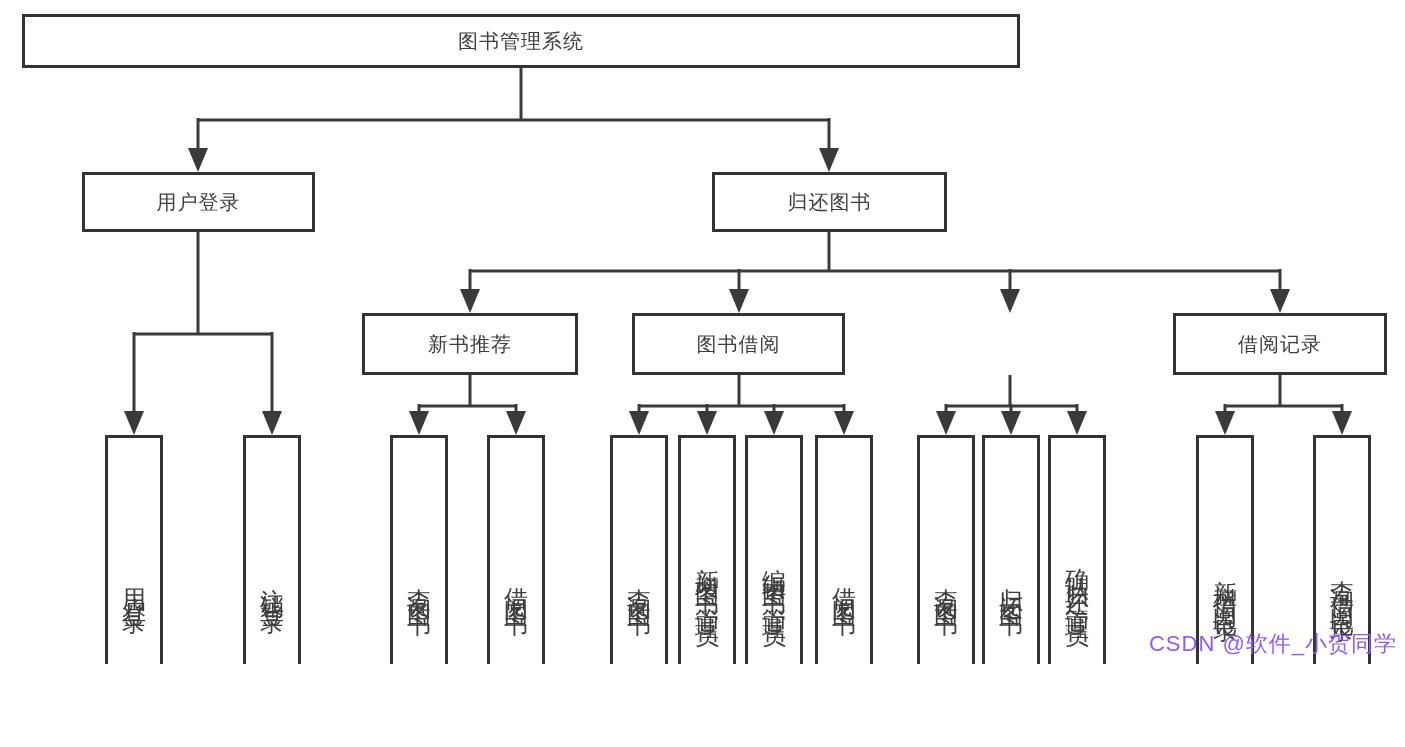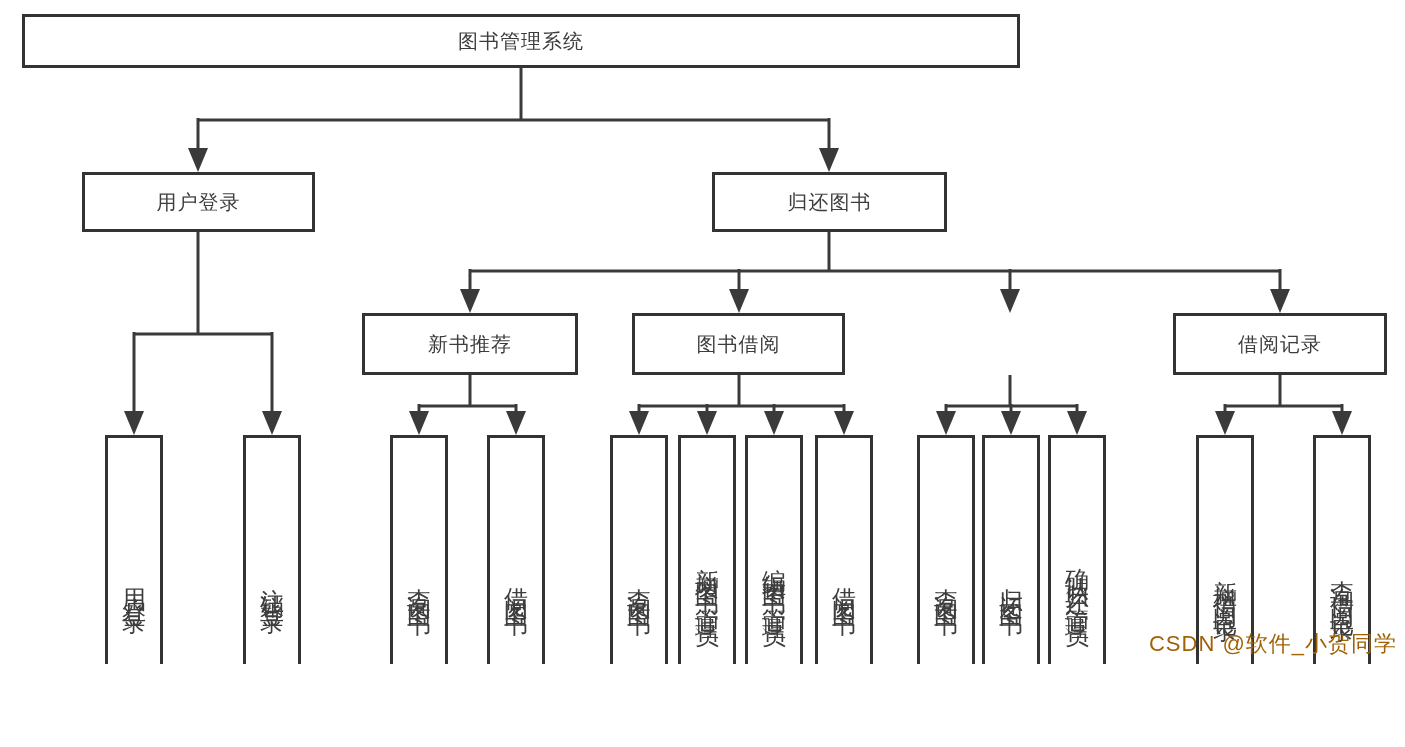--- a/index.html
+++ b/index.html
@@ -41,21 +41,21 @@
   #connectors{
     position:absolute;
     left:0;top:0;
     z-index:1;
   }
   #watermark{
     position:absolute;
     right:8px;
     bottom:5px;
     font-size:22px;
-    color:#a16207;
+    color:#8b5cf6;
     letter-spacing:1px;
     z-index:3;
   }
 </style>
 </head>
 <body>
 
 <div id="stage">
 
   <svg id="connectors" width="1405" height="747" viewBox="0 0 1405 747">

